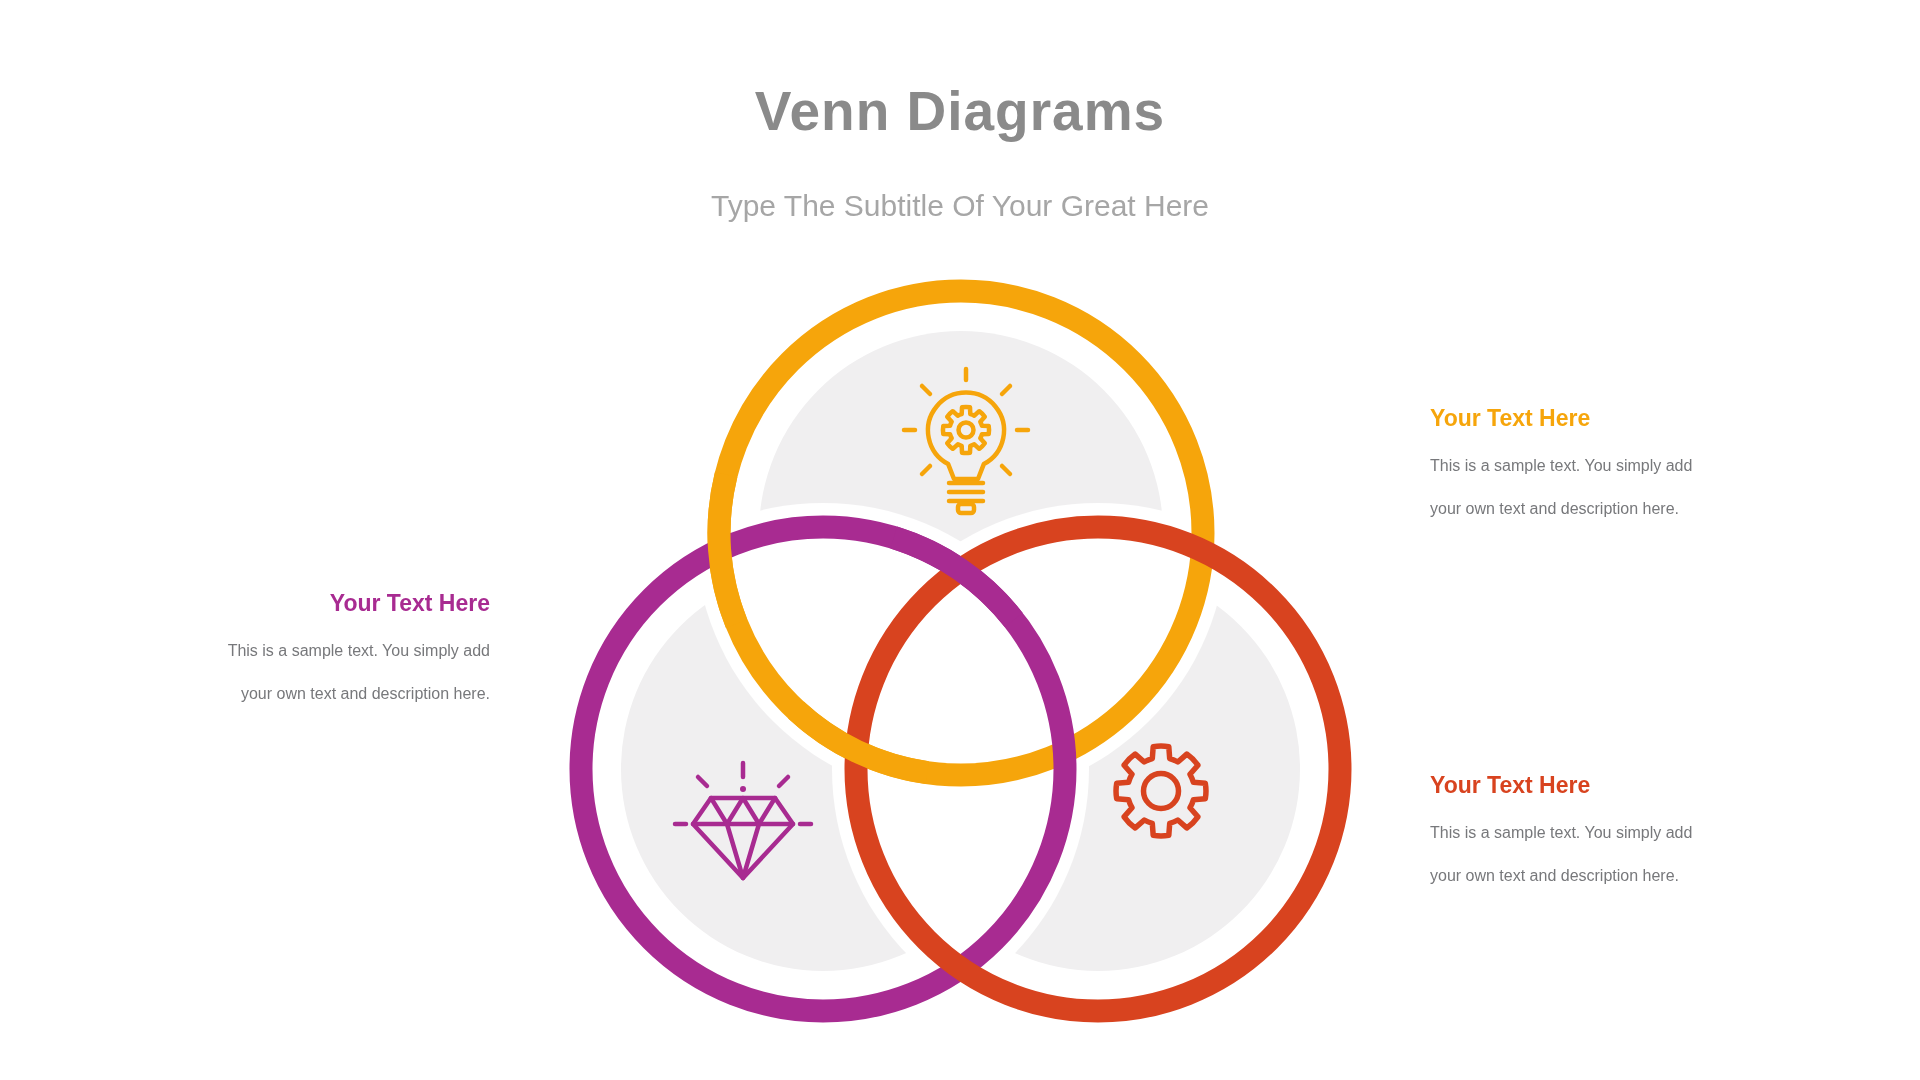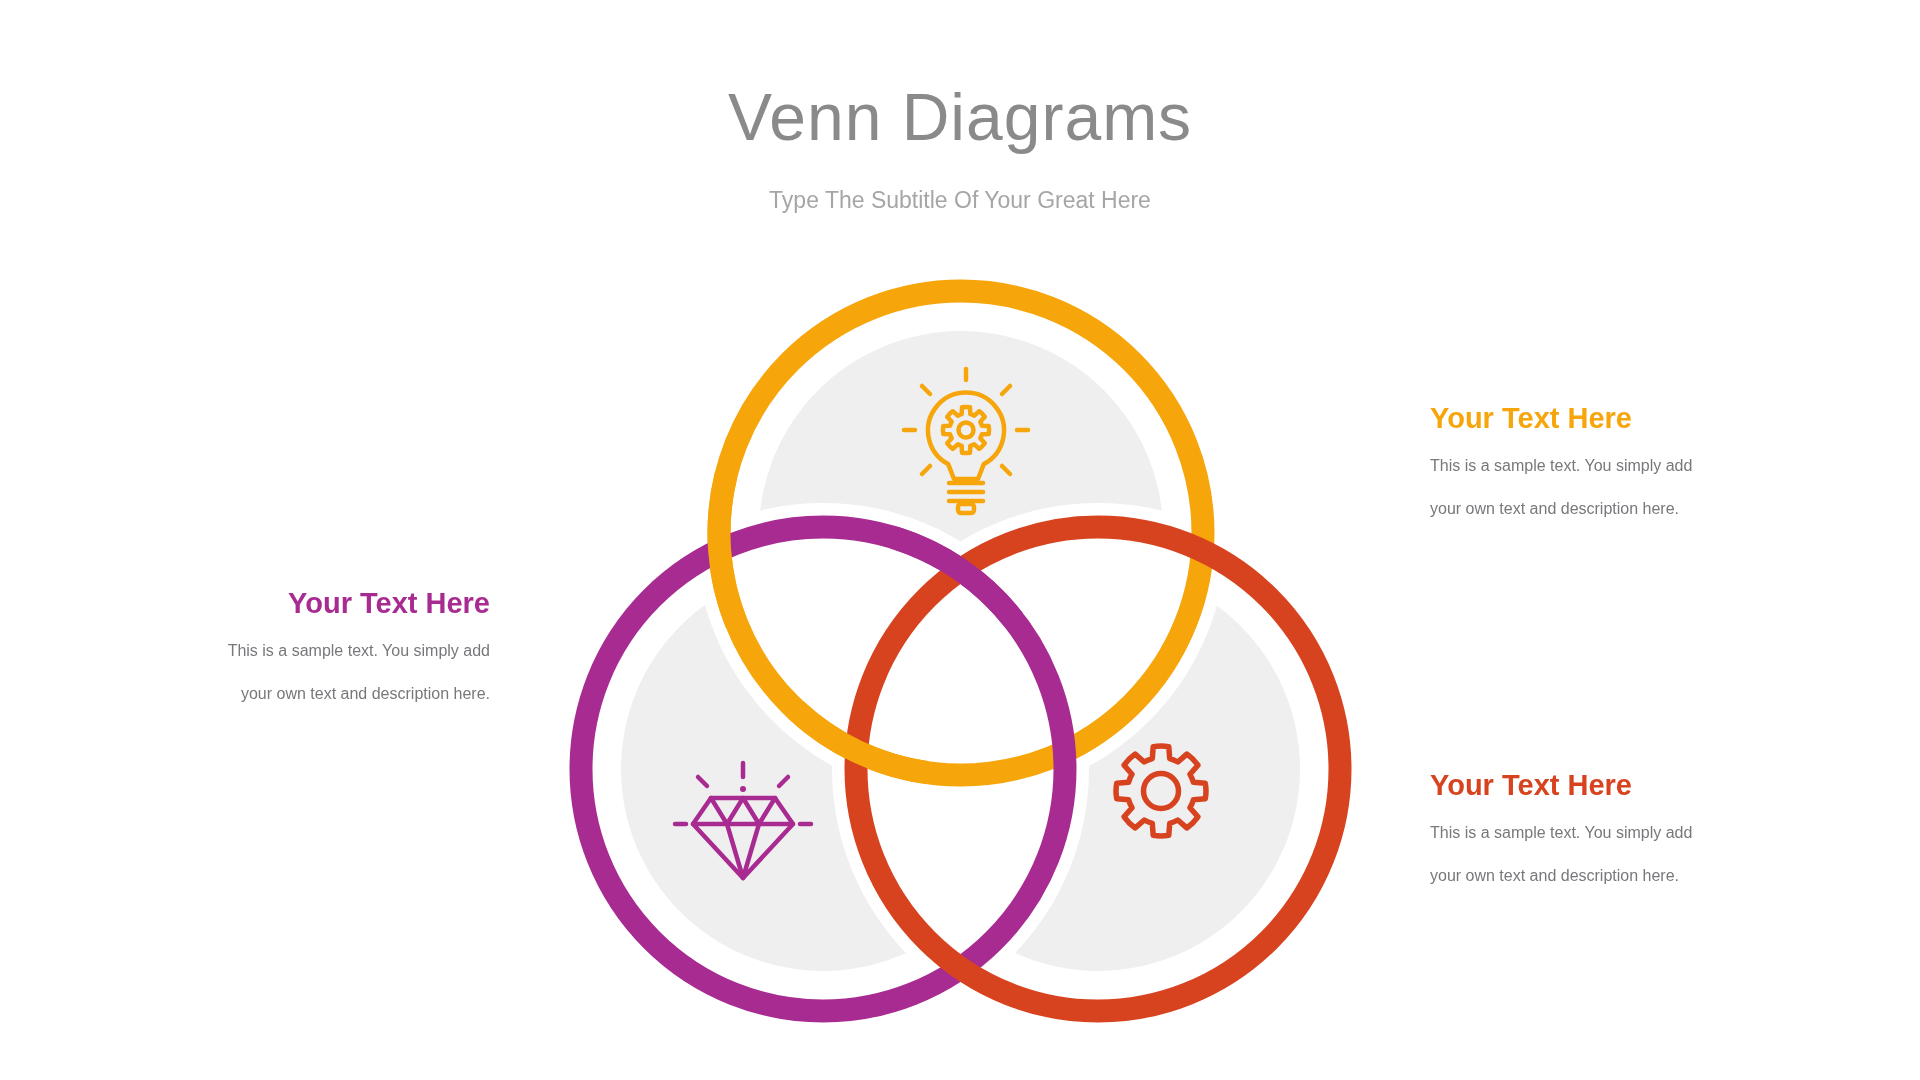--- a/index.html
+++ b/index.html
@@ -1,42 +1,42 @@
 <!DOCTYPE html>
 <html style="--accent_orange: #F6A50B; --accent_magenta: #A82B91; --accent_red: #D8431F; --title_gray: #8A8A8A; --subtitle_gray: #A6A6A6; --body_gray: #77787B; --disc_gray: #F0EFF0;"><head>
 <meta charset="utf-8">
 <style>
   * { margin:0; padding:0; box-sizing:border-box; }
   html,body { width:1920px; height:1080px; background:#ffffff; overflow:hidden;
               font-family:"Liberation Sans","DejaVu Sans",sans-serif; }
   .slide { position:relative; width:1920px; height:1080px; background:#ffffff; }
 
   .page-title { position:absolute; top:78px; left:0; width:1920px; text-align:center;
-                font-size:66px; line-height:1.2; font-weight:400; color:var(--title_gray);
+                font-size:55px; line-height:1.2; font-weight:700; color:var(--title_gray);
                 letter-spacing:1px; }
   .page-subtitle { position:absolute; top:186px; left:0; width:1920px; text-align:center;
-                   font-size:23px; line-height:1.3; font-weight:400; color:var(--subtitle_gray); }
+                   font-size:30px; line-height:1.3; font-weight:400; color:var(--subtitle_gray); }
 
   .venn-svg { position:absolute; left:0; top:0; width:1920px; height:1080px; }
 
   .disc { fill:var(--disc_gray); }
   .ring { fill:none; stroke-width:23; }
   .rO, .patchO { stroke:var(--accent_orange); }
   .rM, .patchM { stroke:var(--accent_magenta); }
   .rR { stroke:var(--accent_red); }
   .patch { fill:none; stroke-width:23; }
 
   .icon-stroke { fill:none; stroke-width:4.5; stroke-linecap:round; stroke-linejoin:round; }
   .ic-orange { stroke:var(--accent_orange); }
   .ic-magenta { stroke:var(--accent_magenta); }
   .ic-red { stroke:var(--accent_red); }
   .dot-magenta { fill:var(--accent_magenta); }
 
   .annotation { position:absolute; }
-  .ann-heading { font-size:29px; font-weight:bold; line-height:36px; margin-bottom:8px; }
+  .ann-heading { font-size:23px; font-weight:bold; line-height:36px; margin-bottom:8px; }
   .ann-line { font-size:16px; line-height:43px; color:var(--body_gray); white-space:nowrap; }
   .annotation.align-right { text-align:right; }
   .hc-orange  { color:var(--accent_orange); }
   .hc-magenta { color:var(--accent_magenta); }
   .hc-red     { color:var(--accent_red); }
   .ann-top    { left:1430px; top:400px; }
   .ann-left   { right:1430px; top:585px; }
   .ann-bottom { left:1430px; top:767px; }
 </style>
 </head>

